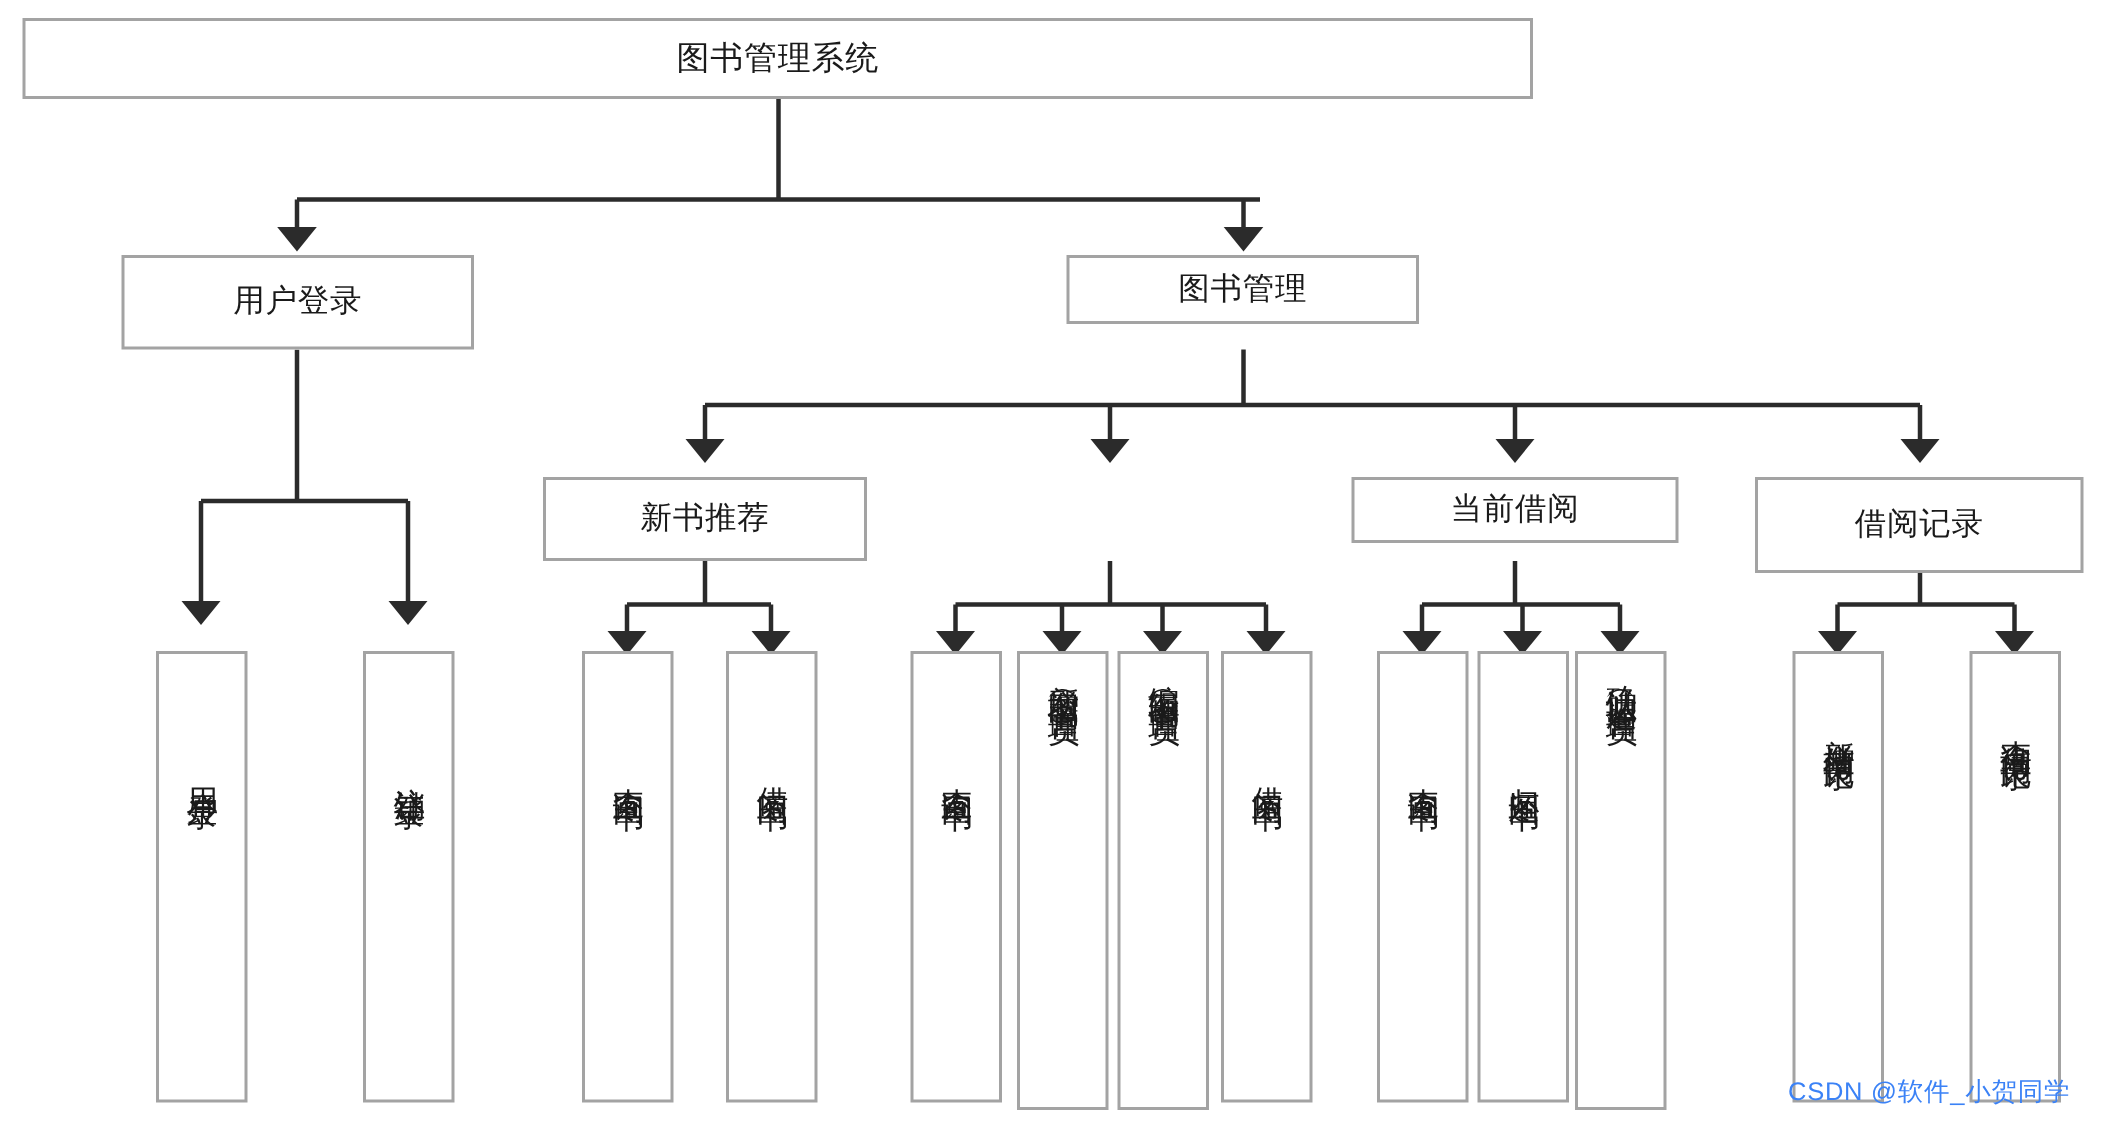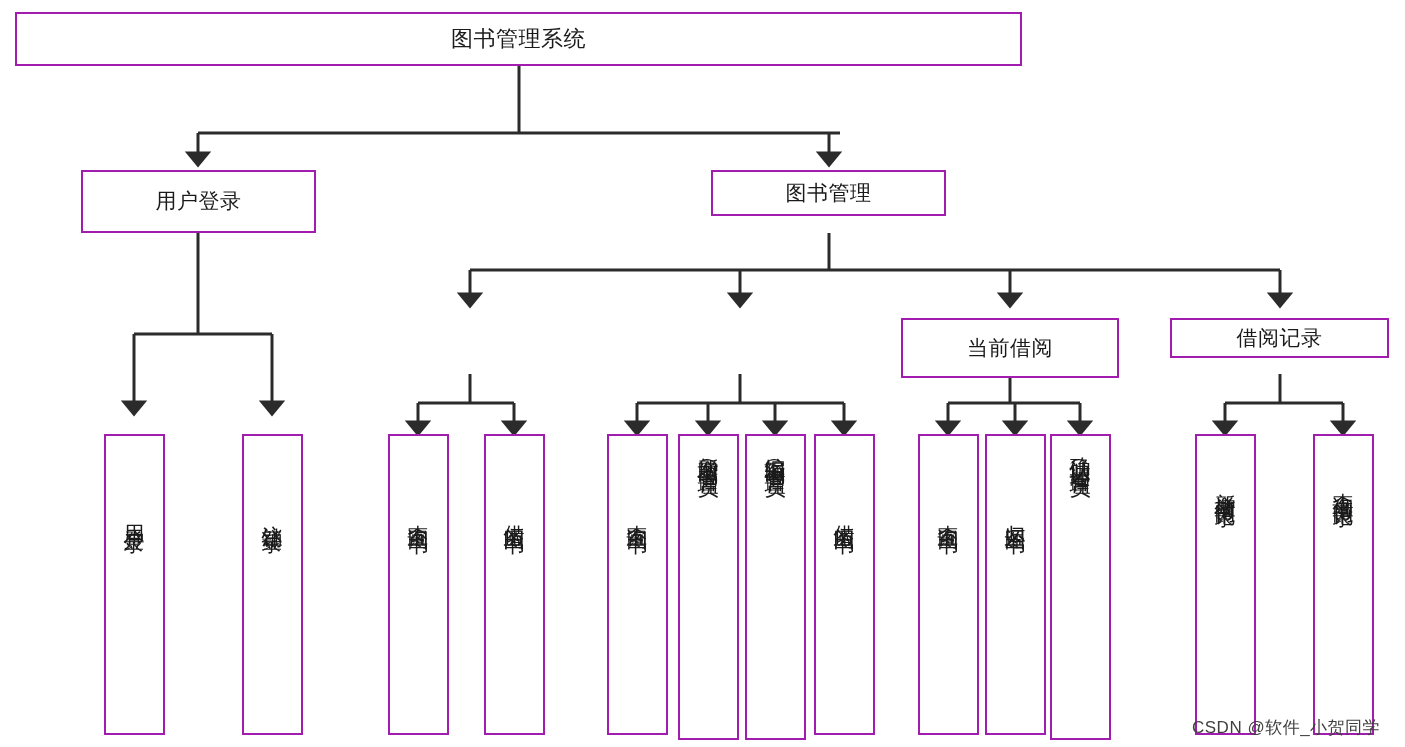--- a/index.html
+++ b/index.html
@@ -23,21 +23,21 @@
     left: 0;
     top: 0;
     width: 1405px;
     height: 747px;
     pointer-events: none;
   }
   .node {
     position: absolute;
     box-sizing: border-box;
     background: #ffffff;
-    border: 2px solid #a21caf;
+    border: 2px solid #a3a3a3;
     display: flex;
     align-items: center;
     justify-content: center;
     color: #1a1a1a;
   }
   .node.root {
     border-width: 2px;
   }
   .node-label {
     display: block;
@@ -62,21 +62,21 @@
     writing-mode: vertical-rl;
     text-orientation: upright;
     font-size: 21px;
     letter-spacing: 3px;
     line-height: 1;
     white-space: nowrap;
   }
   .watermark {
     position: absolute;
     font-size: 17px;
-    color: #404040;
+    color: #3b82f6;
     white-space: nowrap;
     letter-spacing: 0.5px;
   }
 </style>
 </head>
 <body>
 
 <div id="diagram-canvas">
 
   <svg id="edge-layer" viewBox="0 0 1405 747" width="1405" height="747" aria-hidden="true">
@@ -133,24 +133,27 @@
     <span class="node-label">图书管理系统</span>
   </div>
 
   <div class="node h" style="left:81px; top:170px; width:235px; height:63px;">
     <span class="node-label">用户登录</span>
   </div>
   <div class="node h" style="left:711px; top:170px; width:235px; height:46px;">
     <span class="node-label">图书管理</span>
   </div>
 
-  <div class="node h" style="left:901px; top:318px; width:218px; height:60px;justify-content:center;">
+  <div class="node h" style="left:362px; top:318px; width:216px; height:56px;">
+    <span class="node-label">新书推荐</span>
+  </div>
+  <div class="node h" style="left:901px; top:318px; width:218px; height:44px;justify-content:center;">
     <span class="node-label">当前借阅</span>
   </div>
-  <div class="node h" style="left:1170px; top:318px; width:219px; height:40px;">
+  <div class="node h" style="left:1170px; top:318px; width:219px; height:64px;">
     <span class="node-label">借阅记录</span>
   </div>
 
   <div class="node v" style="left:104px; top:434px; width:61px; height:301px; padding-top:72px;">
     <span class="node-label">用户登录</span>
   </div>
   <div class="node v" style="left:242px; top:434px; width:61px; height:301px; padding-top:72px;">
     <span class="node-label">注销登录</span>
   </div>
 

